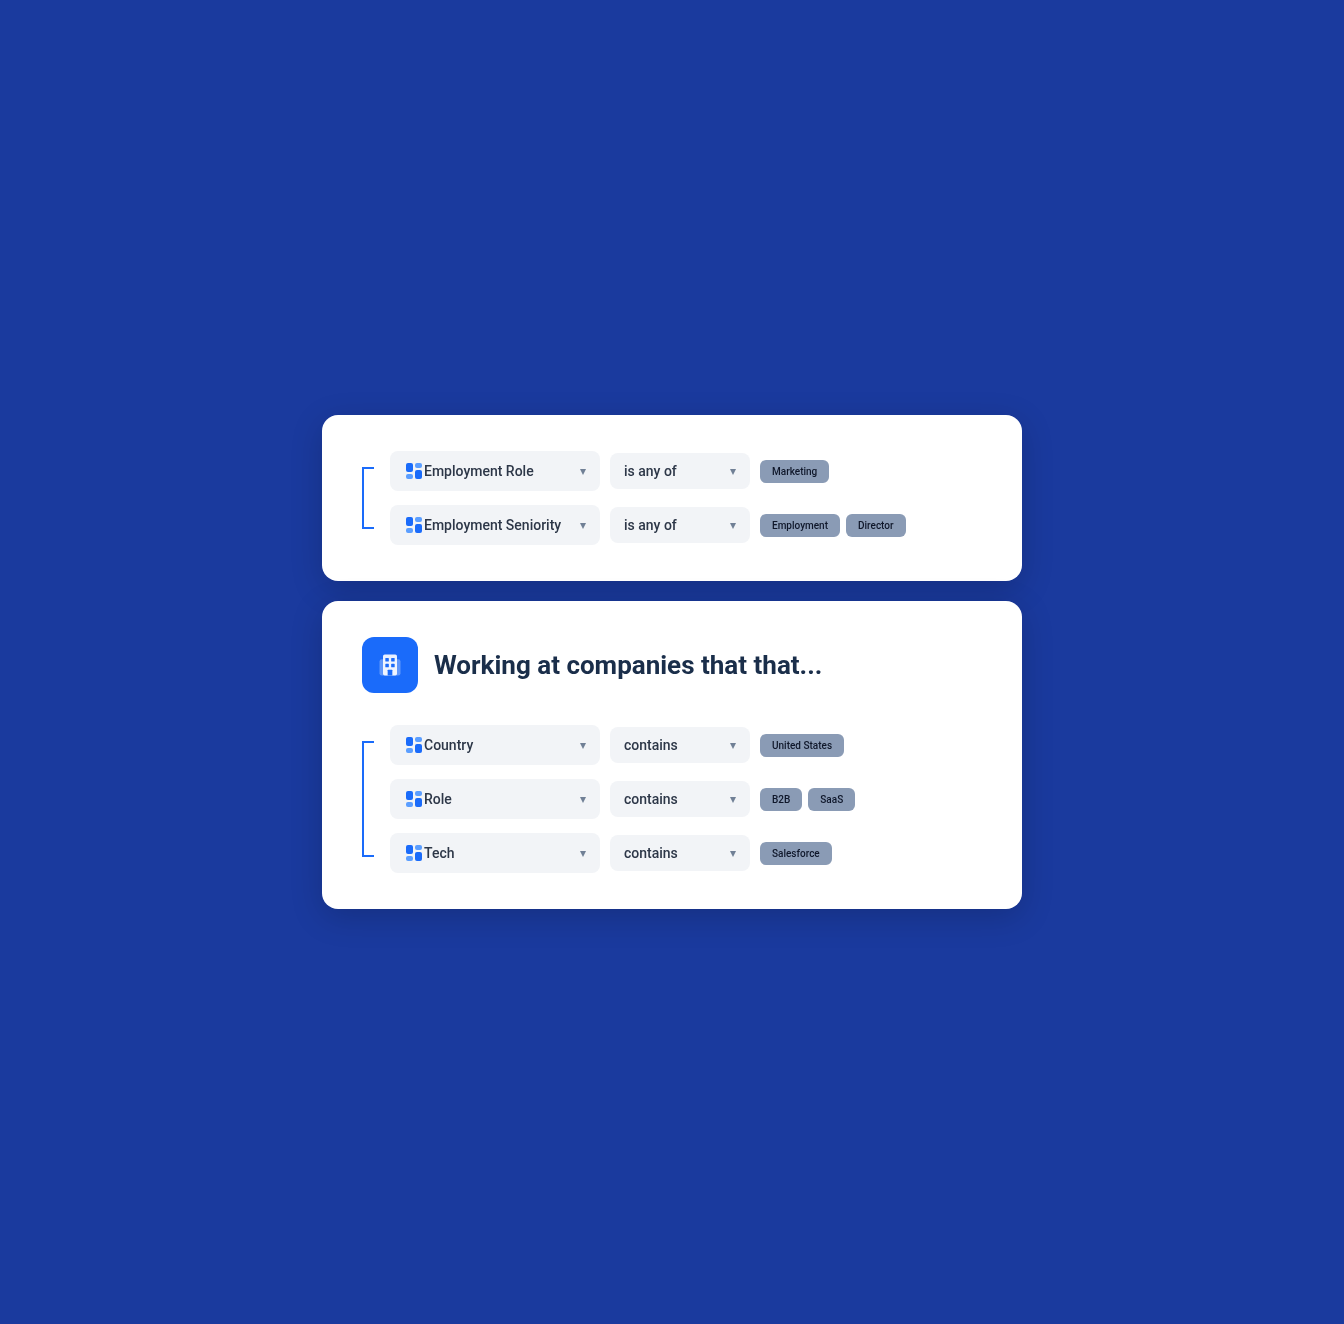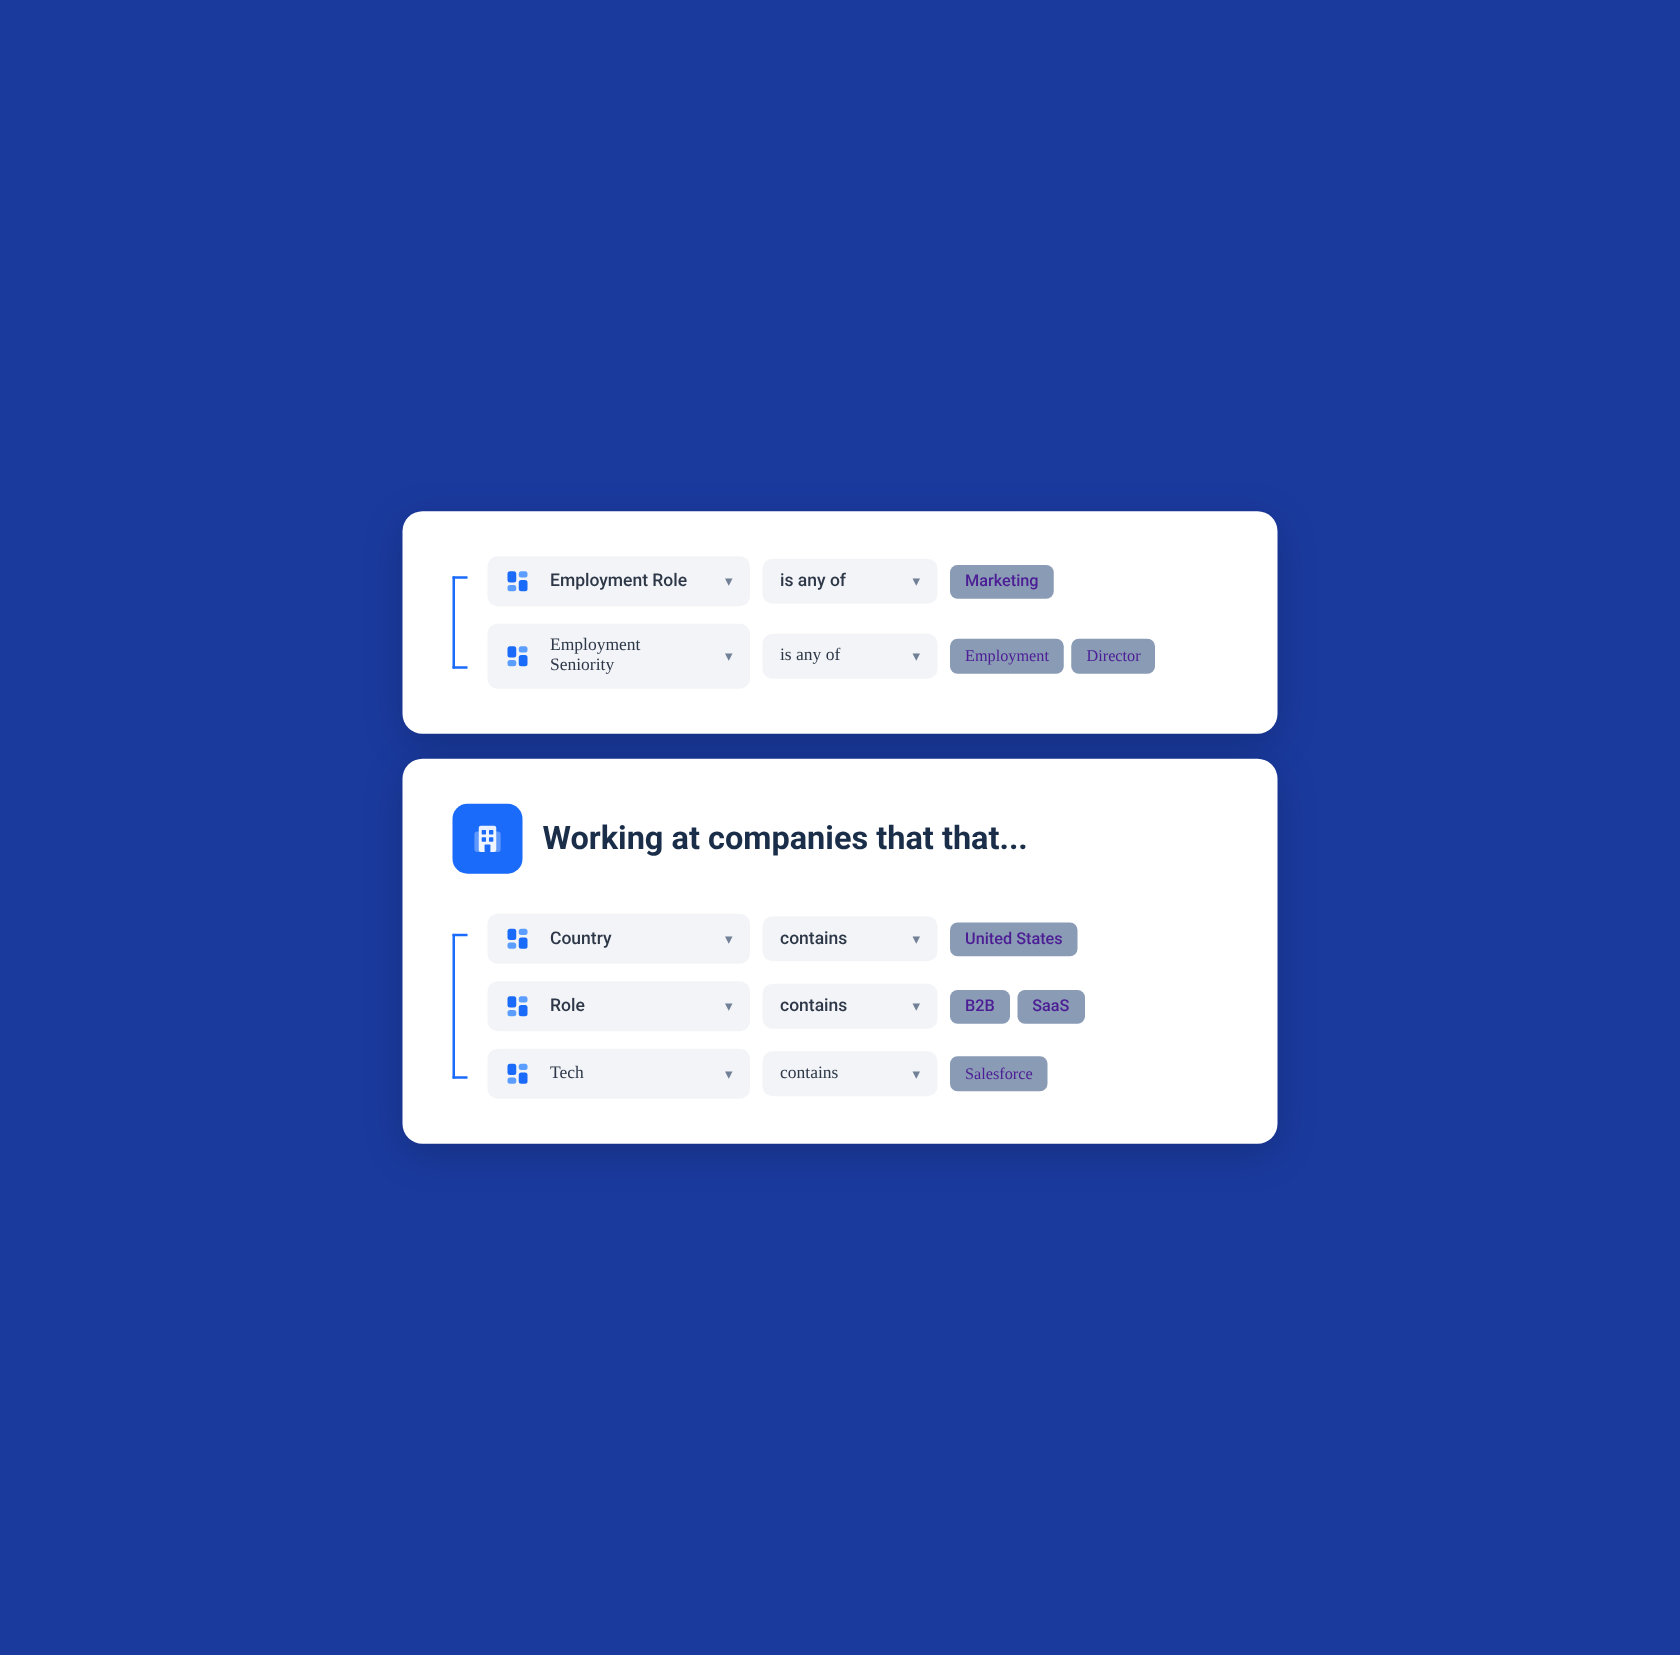--- a/index.html
+++ b/index.html
@@ -110,27 +110,26 @@
 
     .filter-row {
       display: flex;
       align-items: center;
       gap: 10px;
       margin-bottom: 14px;
     }
 
     .filter-row:last-child {
       margin-bottom: 0;
-      font-family: Liberation Serif, serif;
     }
 
     .filter-select {
       display: flex;
       align-items: center;
-      gap: 16px;
+      gap: 0;
       background: #f2f4f7;
       border-radius: 8px;
       padding: 10px 14px;
       cursor: pointer;
       user-select: none;
       border: none;
       outline: none;
     }
 
     .filter-select-field {
@@ -163,24 +162,24 @@
 
     .tags-container {
       display: flex;
       align-items: center;
       gap: 6px;
       flex-wrap: wrap;
     }
 
     .tag {
       background: #8a9bb5;
-      color: #4c1d95;
+      color: #0f172a;
       border-radius: 6px;
       padding: 6px 12px;
-      font-size: 13px;
+      font-size: 10px;
       font-weight: 500;
       white-space: nowrap;
     }
 
   </style>
 </head>
 <body>
 
 <div class="main-container">
 

